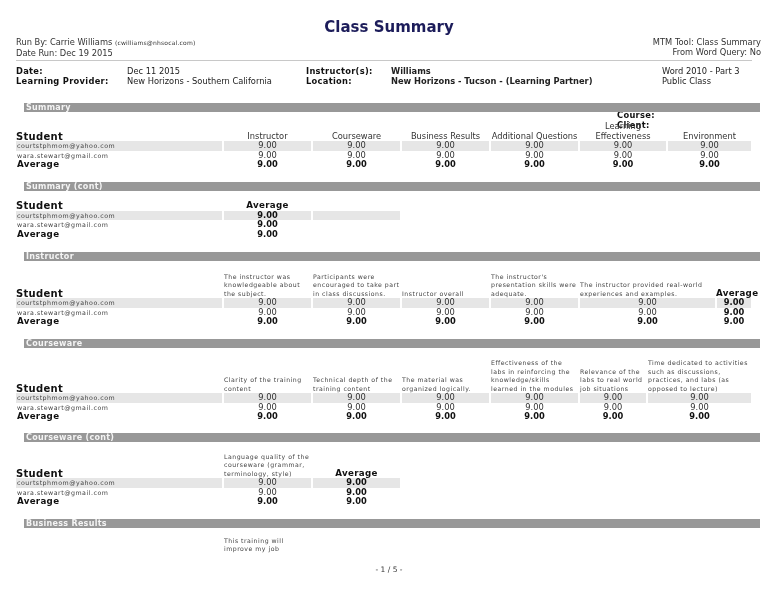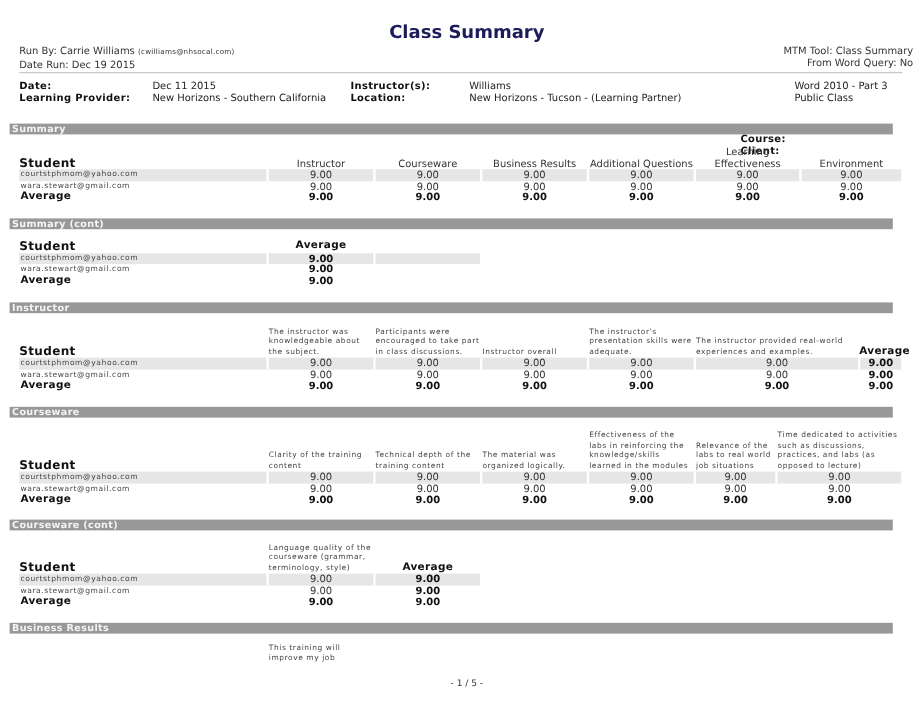--- a/index.html
+++ b/index.html
@@ -6,21 +6,21 @@
   body { width: 768px; height: 594px; position: relative; overflow: hidden;
          font-family: "DejaVu Sans", sans-serif; color: #222; }
   .abs { position: absolute; }
   .title { left: 0; width: 778px; top: 18px; text-align: center; font-size: 15px; font-weight: bold; color: #1c1c5a; }
   .meta-left { left: 16px; top: 37px; font-size: 8.3px; line-height: 10px; color: #333; }
   .meta-left .small { font-size: 6px; letter-spacing: 0.2px; }
   .meta-right { right: 7px; top: 37px; font-size: 8.3px; line-height: 10px; text-align: right; color: #333; }
   .hr { left: 16px; width: 736px; top: 60px; height: 1px; background: #c8c8c8; }
   .info { top: 66px; font-size: 8.3px; line-height: 10px; }
   .info b { font-weight: bold; color: #111; letter-spacing: 0.3px; }
-  .bar { left: 8px; width: 736px; height: 9px; background: #989898; color: #f4f4f4;
+  .bar { left: 24px; width: 736px; height: 9px; background: #989898; color: #f4f4f4;
          font-size: 8px; font-weight: bold; line-height: 9px; padding-left: 2px; box-sizing: border-box; letter-spacing: 0.3px; }
   table.grid { position: absolute; left: 16px; border-collapse: collapse; table-layout: fixed; }
   table.grid td { padding: 0; font-size: 8.3px; line-height: 9.5px; vertical-align: bottom; }
   table.grid td.stu-h { font-weight: bold; font-size: 10px; letter-spacing: 0.3px; color: #111; }
   table.grid td.hdr { text-align: center; color: #333; }
   table.grid td.qh { text-align: left; font-size: 6.2px; line-height: 8.4px; letter-spacing: 0.5px; color: #444; padding-left: 1px; }
   table.grid td.avg-h { text-align: center; font-weight: bold; font-size: 8.7px; color: #111; letter-spacing: 0.3px; }
   table.grid td.email { font-size: 6.3px; letter-spacing: 0.5px; color: #444; padding-left: 1px; line-height: 9.5px; }
   table.grid td.val { text-align: center; color: #333; }
   table.grid td.bold { font-weight: bold; color: #111; }
@@ -43,25 +43,25 @@
 <div class="abs hr"></div>
 
 <div class="abs info" style="left:16px;">
   <div><b>Date:</b></div>
   <div><b>Learning Provider:</b></div>
 </div>
 <div class="abs info" style="left:127px;">
   <div>Dec 11 2015</div>
   <div>New Horizons - Southern California</div>
 </div>
-<div class="abs info" style="left:292px;">
+<div class="abs info" style="left:306px;">
   <div><b>Instructor(s):</b></div>
   <div><b>Location:</b></div>
 </div>
-<div class="abs info" style="left:391px;">
+<div class="abs info" style="left:391px;font-weight:bold;">
   <div>Williams</div>
   <div>New Horizons - Tucson - (Learning Partner)</div>
 </div>
 <div class="abs info" style="left:617px;margin-top:44px;">
   <div><b>Course:</b></div>
   <div><b>Client:</b></div>
 </div>
 <div class="abs info" style="left:662px;">
   <div>Word 2010 - Part 3</div>
   <div>Public Class</div>

